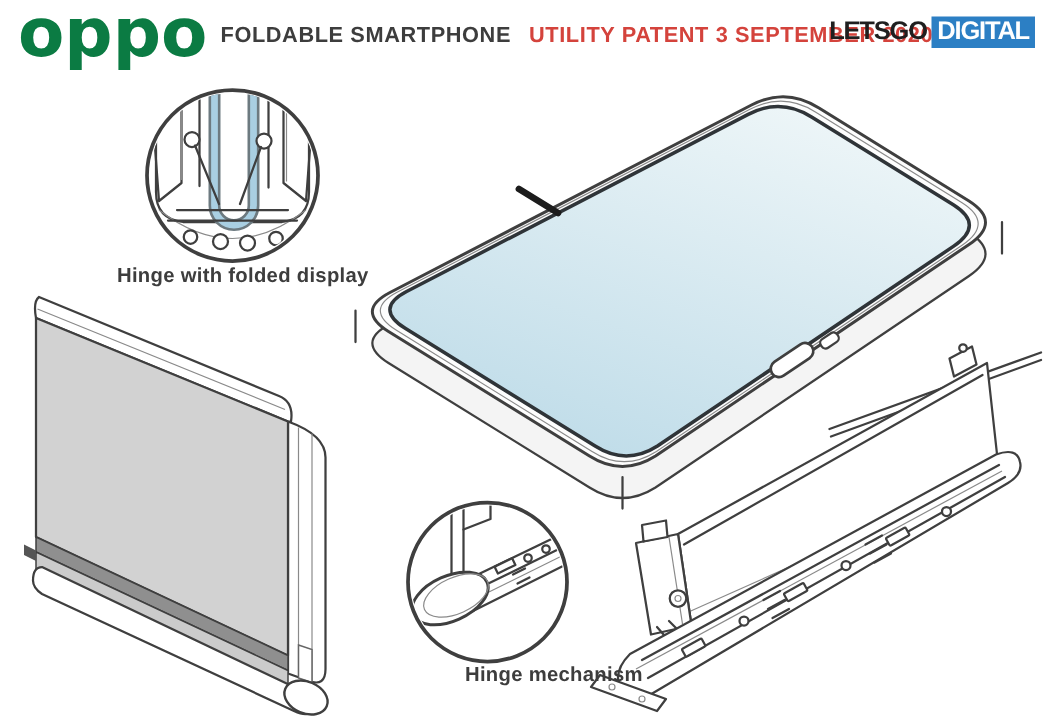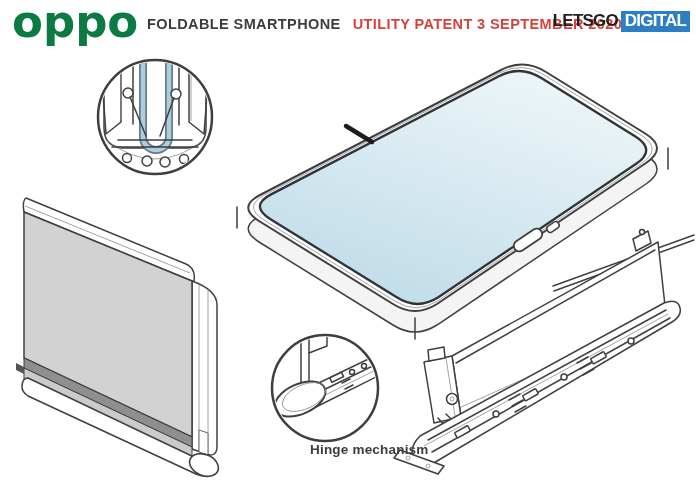--- a/index.html
+++ b/index.html
@@ -188,15 +188,16 @@
   <div class="hdr">
     <div class="oppo">oppo</div>
     <div class="titles">
       <span class="t-dark">FOLDABLE SMARTPHONE</span><span class="t-red">UTILITY PATENT 3 SEPTEMBER 2020</span>
     </div>
     <div class="lgd">
       <span class="lgd-l">LETSGO</span><span class="lgd-d">DIGITAL</span>
     </div>
   </div>
 
+  <div class="fig-label" style="left:78px;top:176px;">Hinge with folded display</div>
   <div class="fig-label" style="left:262px;top:442px;padding-left:48px;">Hinge mechanism</div>
 
 </div>
 
 </body></html>

